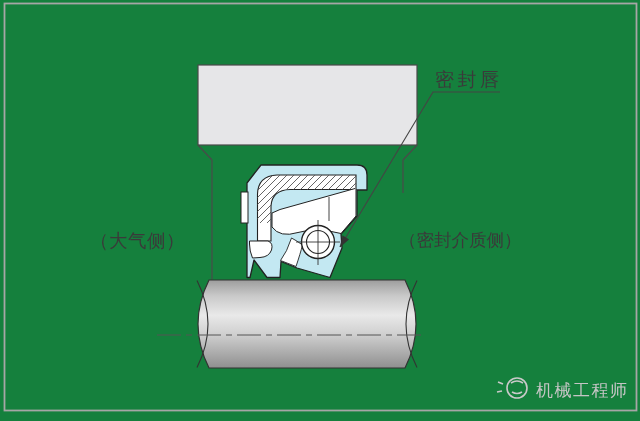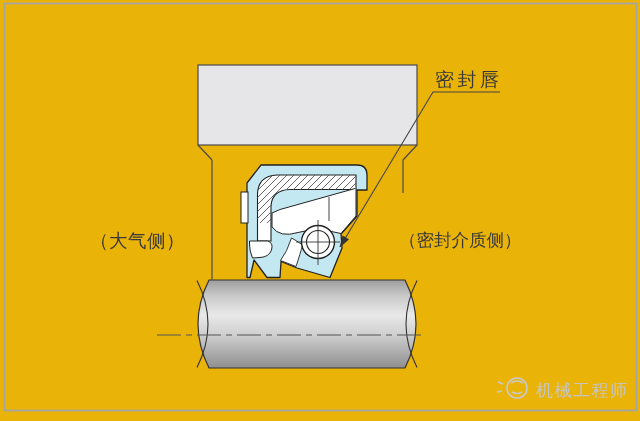--- a/index.html
+++ b/index.html
@@ -1,17 +1,17 @@
 <!DOCTYPE html>
 <html><head>
 <meta charset="utf-8">
 <style>
   html,body{margin:0;padding:0;background:#ffffff;}
   .figure-wrap{
-    position:relative;width:640px;height:421px;background:#eab308;overflow:hidden;
+    position:relative;width:640px;height:421px;background:#15803d;overflow:hidden;
     font-family:"DejaVu Sans","Liberation Sans",sans-serif;
   }
   svg text{font-family:"DejaVu Sans","Liberation Sans",sans-serif;}
   .label-text{fill:#3a3a3a;}
   .wm-text{letter-spacing:1.5px;}
 </style>
 </head>
 <body>
 
 <div class="figure-wrap">

